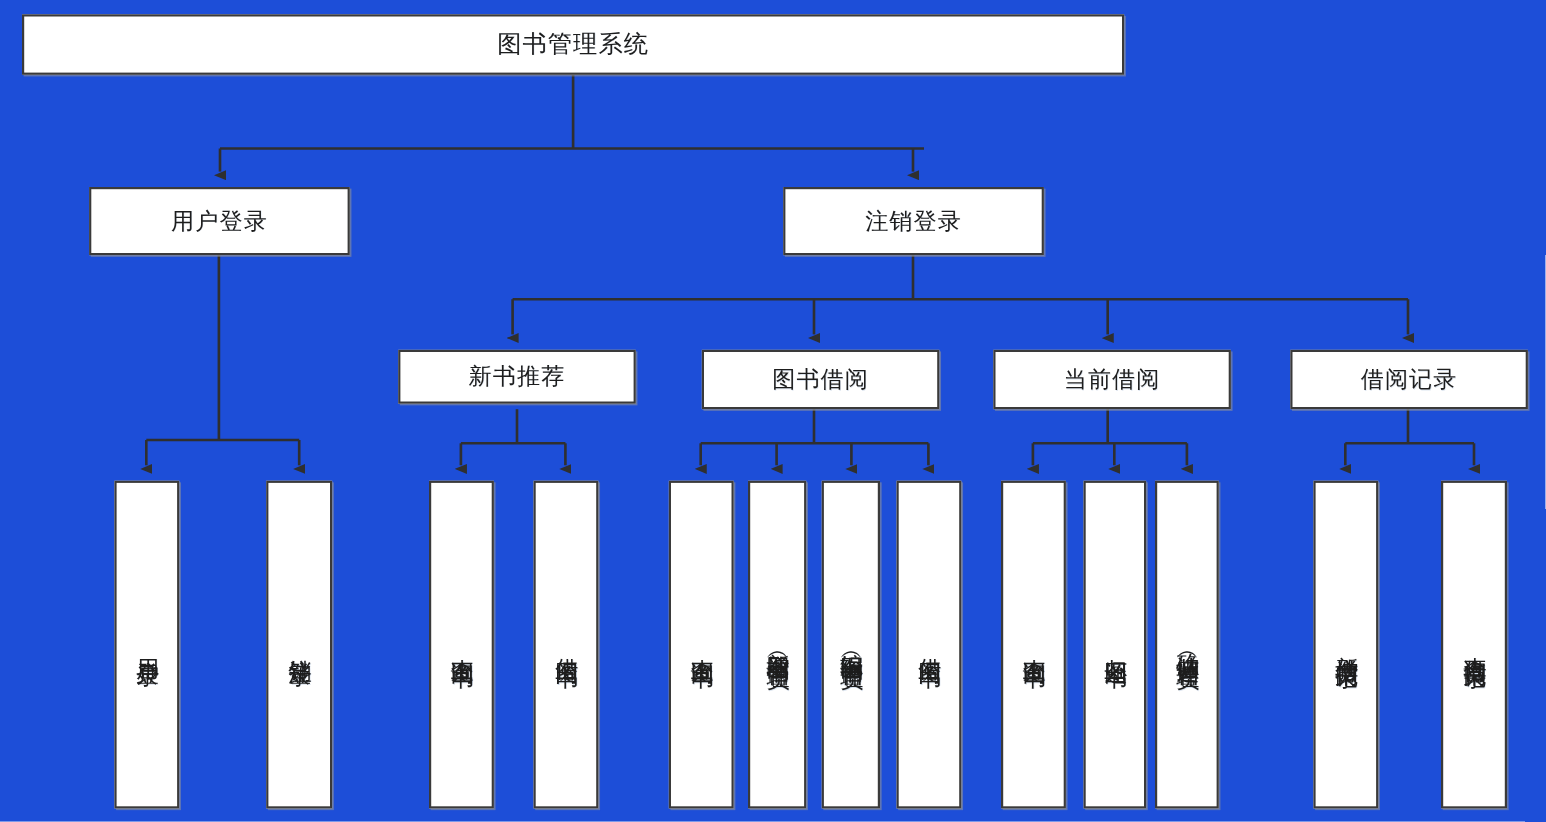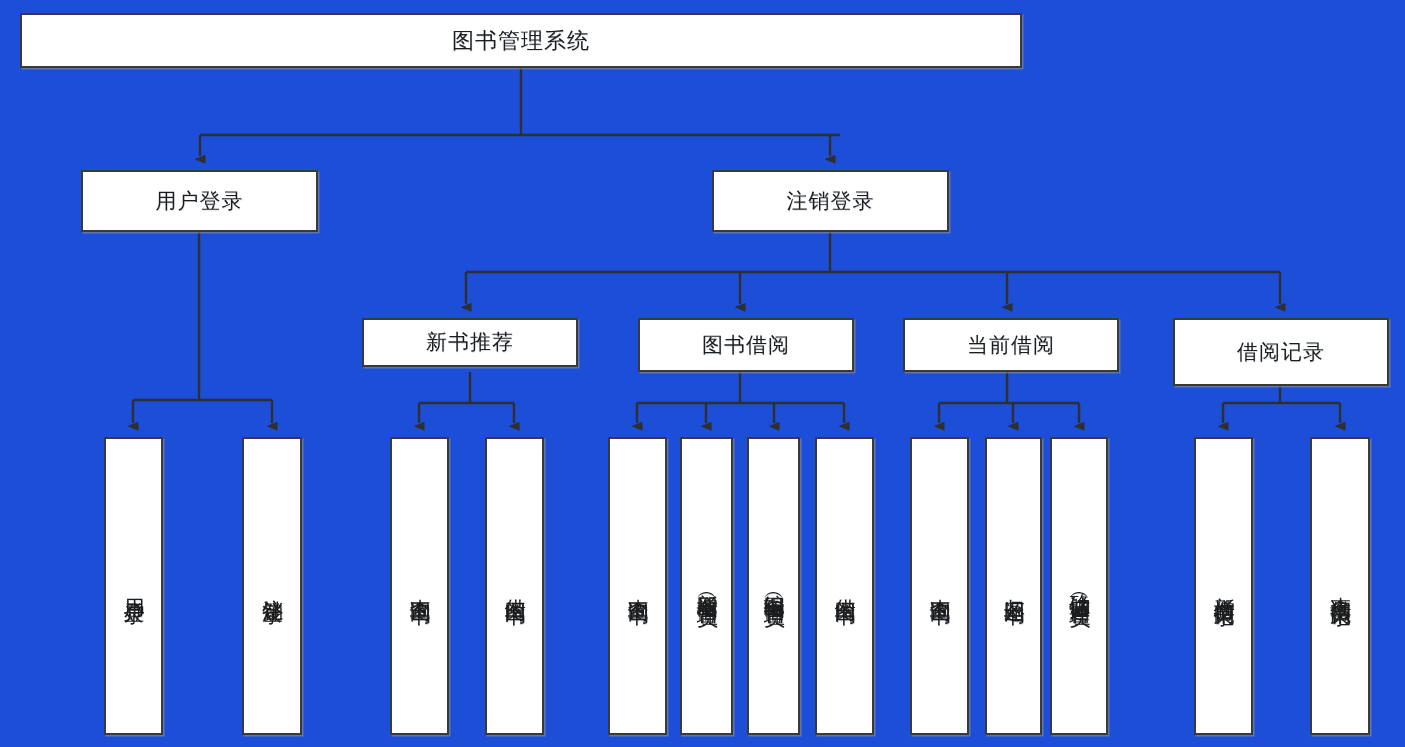--- a/index.html
+++ b/index.html
@@ -148,21 +148,21 @@
 
   <div class="node lvl3" style="left:362px;top:318px;width:216px;height:49px;">
     <span class="label">新书推荐</span>
   </div>
   <div class="node lvl3" style="left:638px;top:318px;width:216px;height:54px;">
     <span class="label">图书借阅</span>
   </div>
   <div class="node lvl3" style="left:903px;top:318px;width:216px;height:54px;">
     <span class="label">当前借阅</span>
   </div>
-  <div class="node lvl3" style="left:1173px;top:318px;width:216px;height:68px;">
+  <div class="node lvl3" style="left:1173px;top:318px;width:216px;height:54px;">
     <span class="label">借阅记录</span>
   </div>
 
   <div class="leaf" style="left:104px;top:437px;width:59px;height:298px;">
     <span class="vlabel">用户登录</span>
   </div>
   <div class="leaf" style="left:242px;top:437px;width:60px;height:298px;">
     <span class="vlabel">注销登录</span>
   </div>
 

